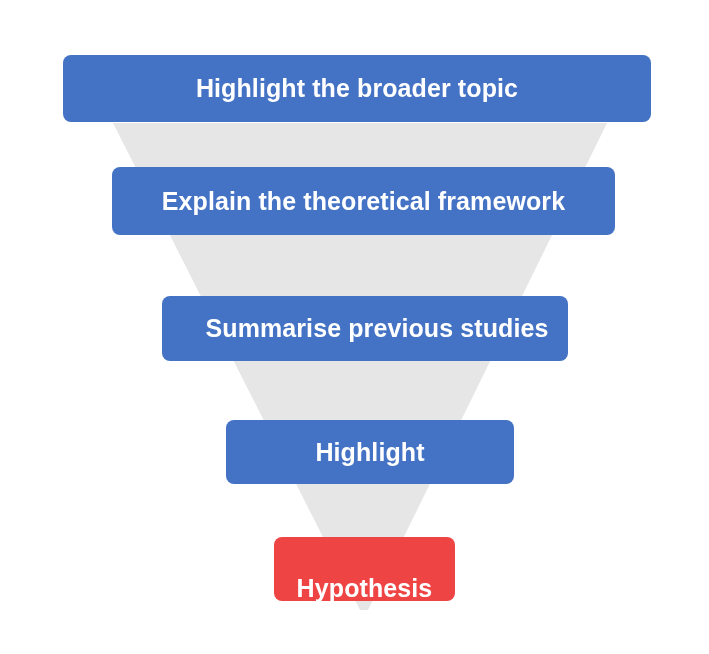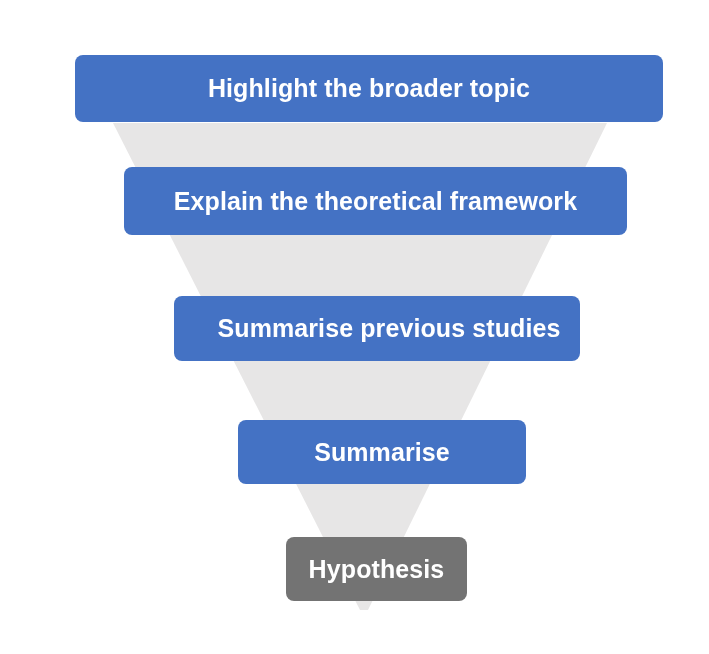--- a/index.html
+++ b/index.html
@@ -40,21 +40,20 @@
     border-radius: 8px;
     display: flex;
     align-items: center;
     justify-content: center;
     text-align: center;
     color: #FFFFFF;
     font-weight: bold;
     letter-spacing: 0.1px;
     white-space: nowrap;
     user-select: none;
-    margin-left: 12px;
   }
 
   .stage-label {
     color: #FFFFFF;
     font-weight: bold;
     line-height: 1;
     display: block;
   }
 
   
@@ -79,20 +78,20 @@
 
   <div class="stage-bar" id="stage-1" style="background: rgb(68, 114, 196); color: rgb(255, 255, 255); border-radius: 8px; justify-content: center;">
     <span class="stage-label">Explain the theoretical framework</span>
   </div>
 
   <div class="stage-bar" id="stage-2" style="background: rgb(68, 114, 196); color: rgb(255, 255, 255); border-radius: 8px; padding-left: 24px;">
     <span class="stage-label">Summarise previous studies</span>
   </div>
 
   <div class="stage-bar" id="stage-3" style="background: rgb(68, 114, 196); color: rgb(255, 255, 255); border-radius: 8px;">
-    <span class="stage-label">Summarise</span>
+    <span class="stage-label">Highlight</span>
   </div>
 
-  <div class="stage-bar" id="stage-4" style="background: #737373; color: rgb(255, 255, 255); border-radius: 8px;">
+  <div class="stage-bar" id="stage-4" style="background: #ef4444; color: rgb(255, 255, 255); border-radius: 8px; align-items: flex-end;">
     <span class="stage-label">Hypothesis</span>
   </div>
 
 </div>
 
 </body></html>

